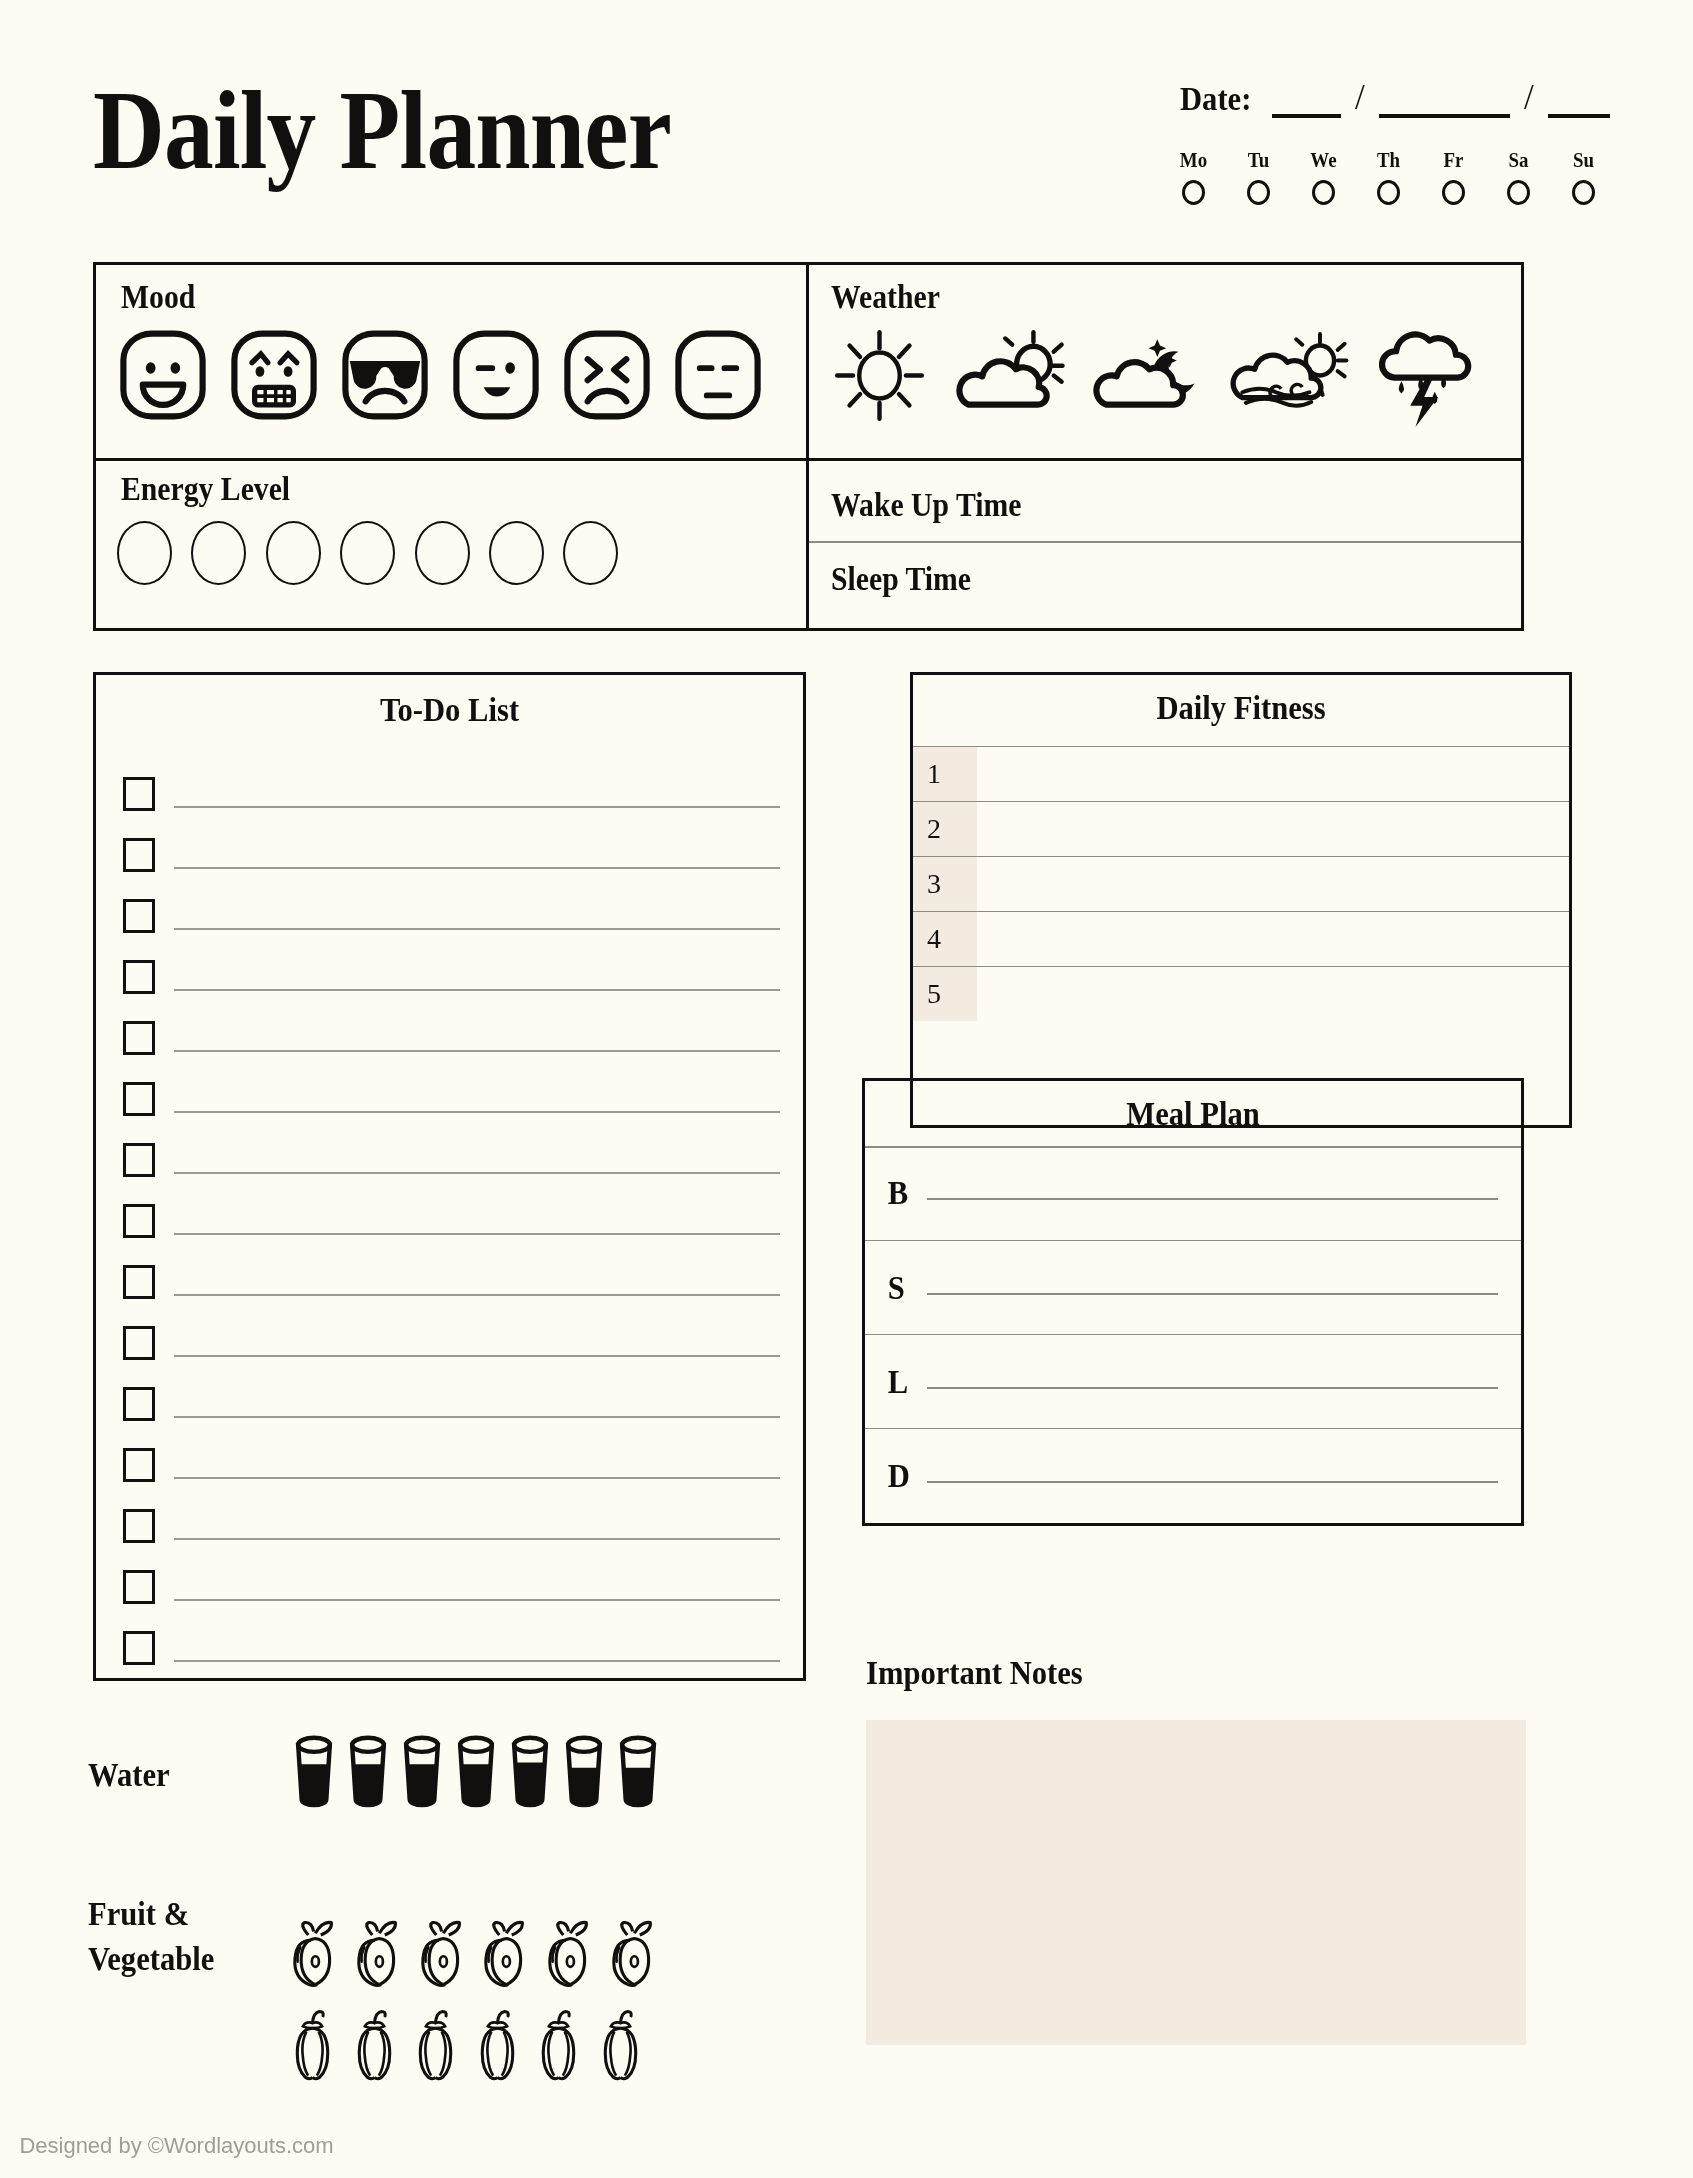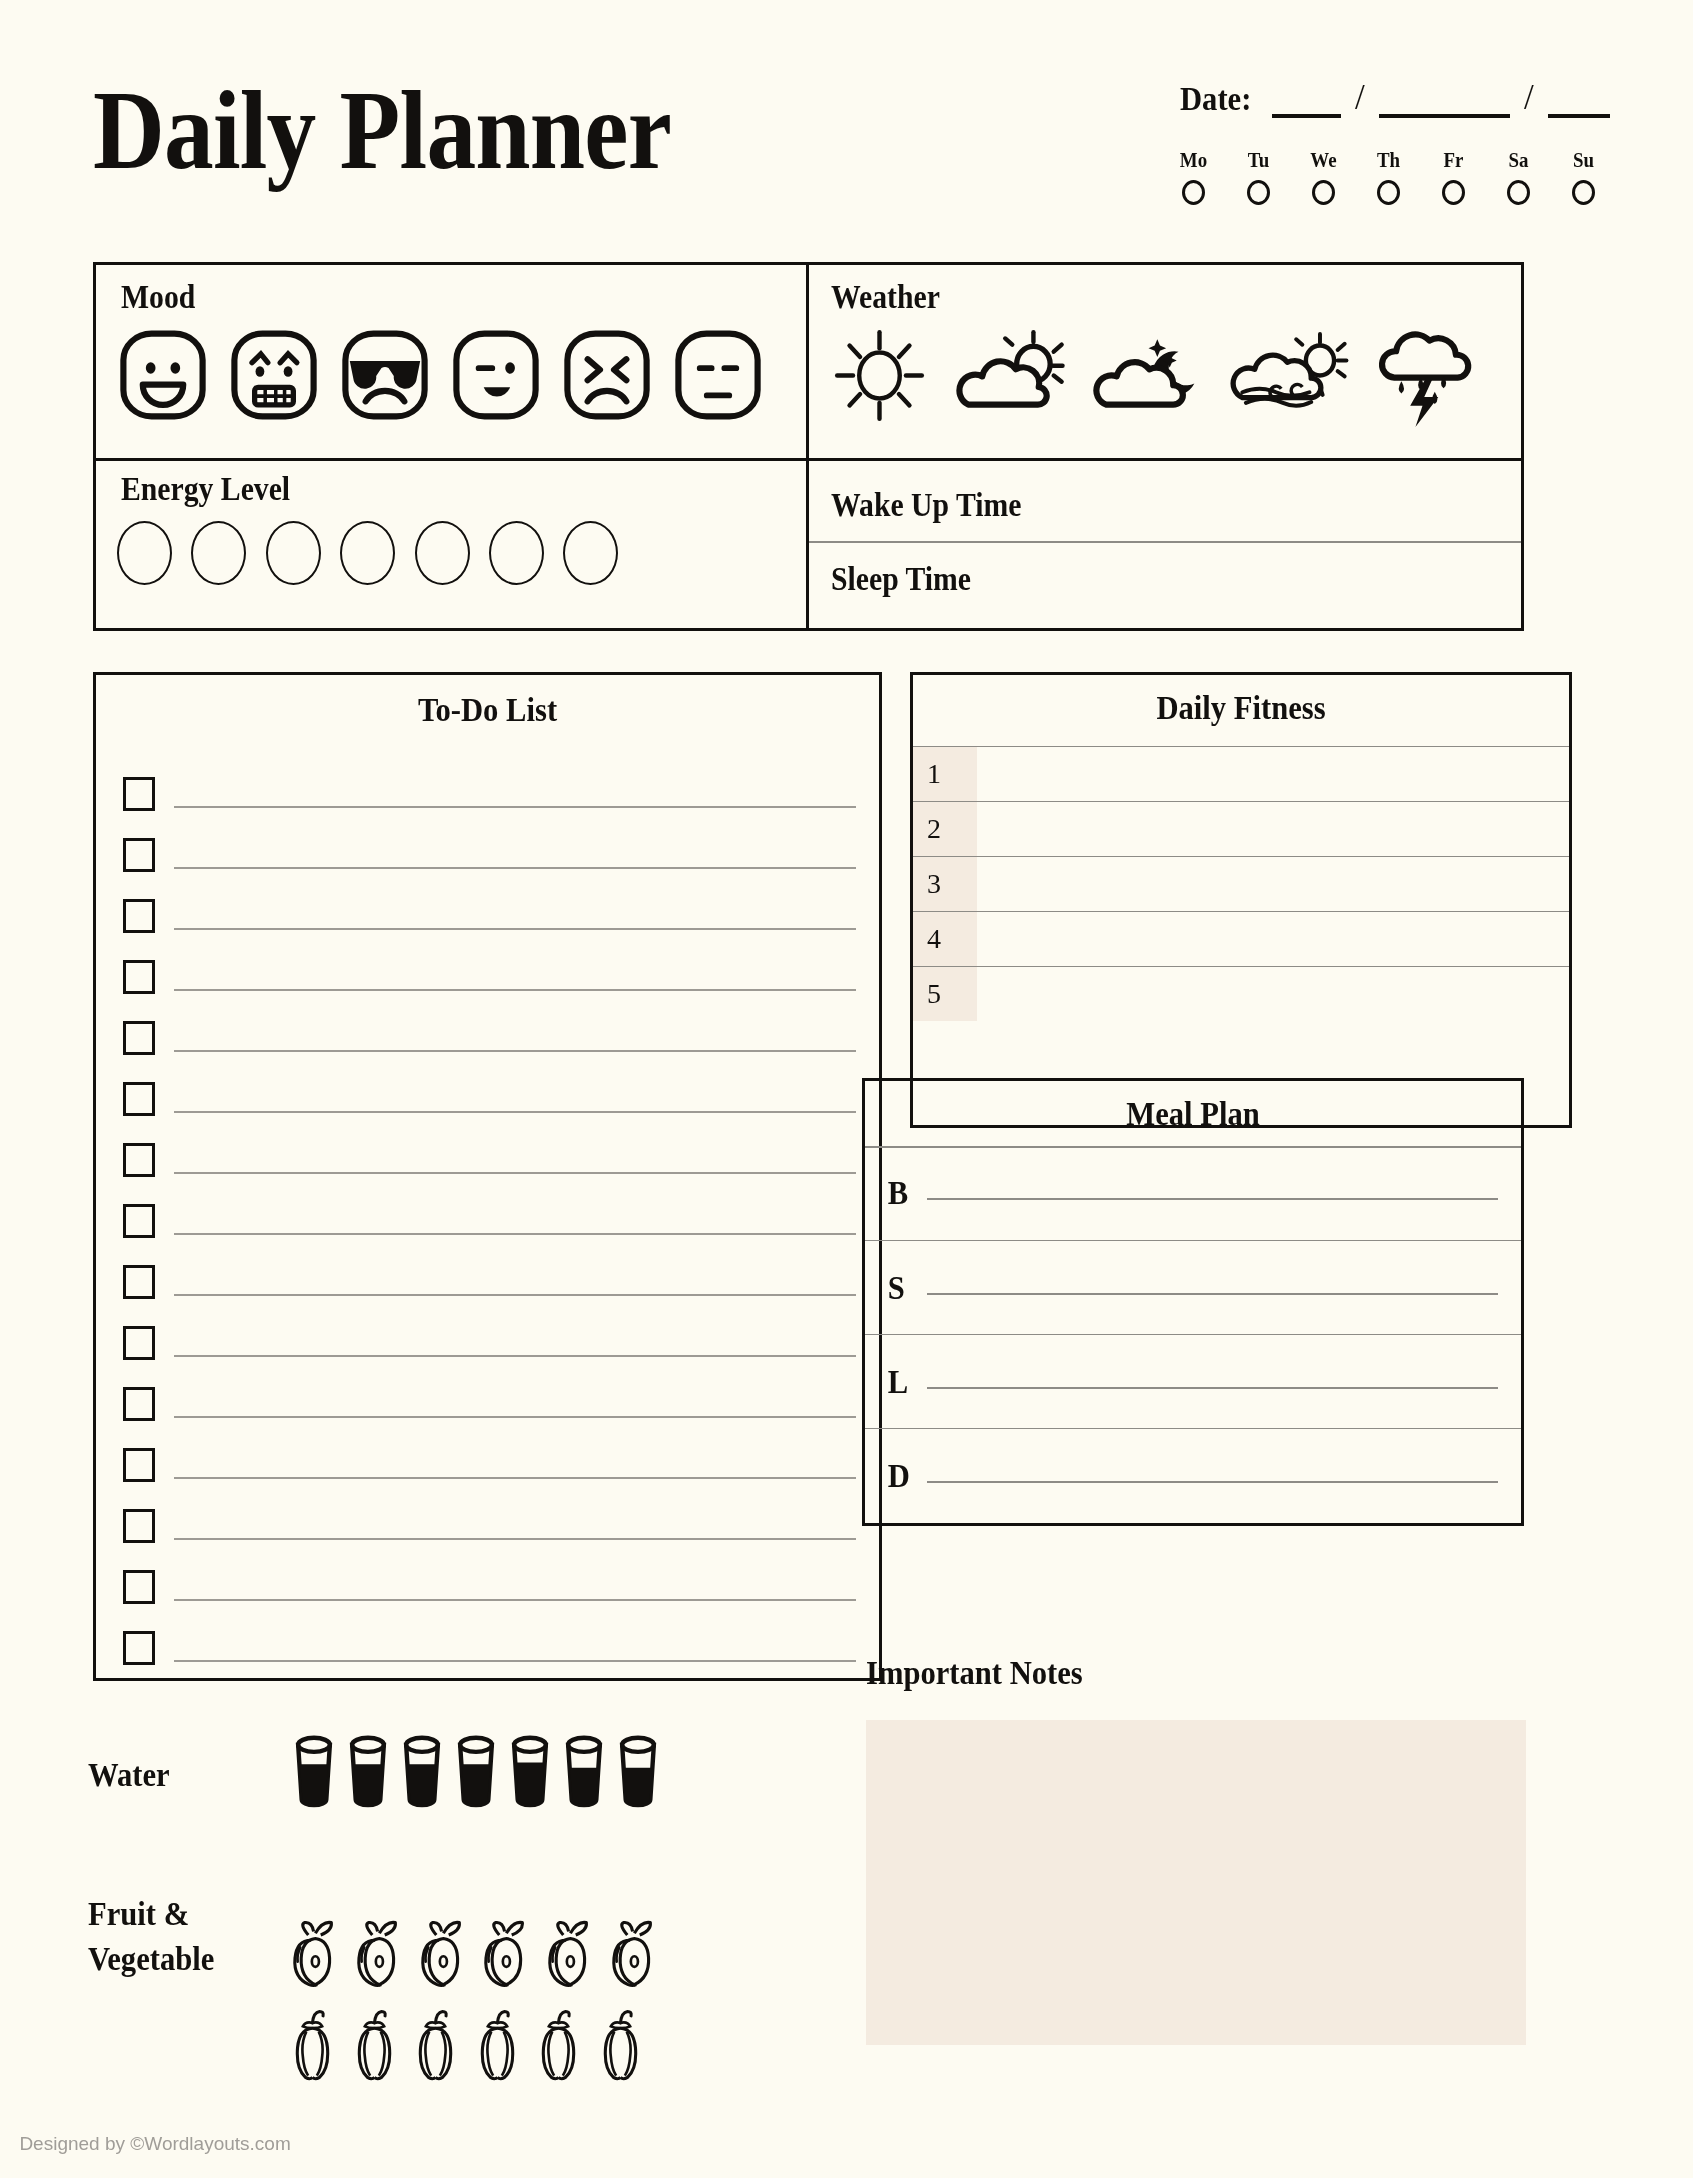--- a/index.html
+++ b/index.html
@@ -70,21 +70,21 @@
   .mood-row { position: absolute; left: 23px; top: 64px; display: flex; gap: 23px; }
   .weather-row { position: absolute; left: 734px; top: 58px; display: flex; gap: 25px; align-items: center; }
   .energy-row { position: absolute; left: 21px; top: 256px; display: flex; gap: 19.4px; }
   .energy-dot {
     width: 55px; height: 64px; border: 2.6px solid #12100e; border-radius: 50%;
   }
 
   
   .todo {
     position: absolute; left: 93px; top: 672px;
-    width: 789px; height: 1009px;
+    width: 713px; height: 1009px;
     border: 3.1px solid #12100e;
   }
   .panel-title {
     font-size: 34px; font-weight: 700; text-align: center;
     transform: scaleX(0.9); margin-top: 16px;
   }
   .todo-lines { margin-top: 21px; }
   .todo-row { display: flex; align-items: flex-end; height: 61px; padding: 0 23px 0 26.5px; }
   .cb { width: 32px; height: 34px; border: 3.5px solid #12100e; flex: 0 0 auto; }
   .cb-line { flex: 1 1 auto; height: 1.8px; background: #9d9a94; margin-left: 19.4px; margin-bottom: 3.5px; }
@@ -142,21 +142,21 @@
     font-size: 34px; font-weight: 700; transform: scaleX(0.9);
     transform-origin: left top; line-height: 1.32;
   }
   .apple-row { position: absolute; left: 287px; top: 1919px; display: flex; gap: 8.8px; }
   .pepper-row { position: absolute; left: 287px; top: 2007px; display: flex; gap: 10.6px; }
 
   
   .footer {
     position: absolute; left: 19.4px; top: 2133px;
     font-family: "Liberation Sans", sans-serif;
-    font-size: 19px; color: #a09d98;
+    font-size: 22px; color: #a09d98;
   }
   svg { display: block; }
 </style>
 </head>
 <body>
 
 <div class="page">
 
   <div class="header">
     <div class="title">Daily Planner</div>

